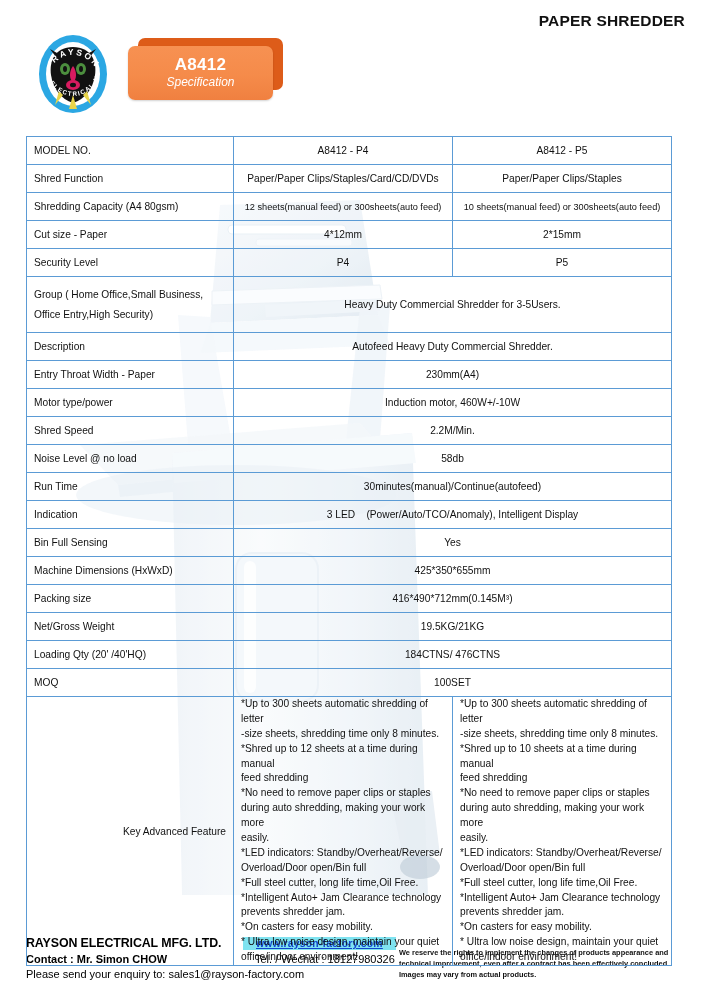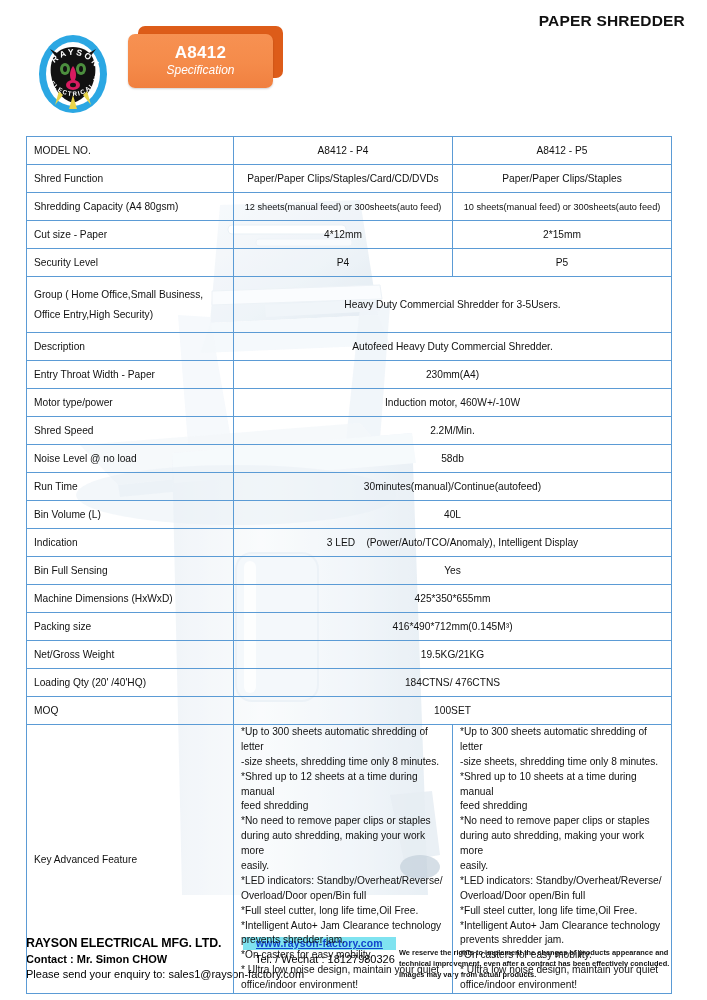--- a/index.html
+++ b/index.html
@@ -15,21 +15,21 @@
   .header{position:relative;height:128px;}
   .title-top{
     position:absolute; right:22px; top:12px;
     font-size:15.5px; font-weight:bold; letter-spacing:0.2px;
     color:#111;
   }
   .logo{
     position:absolute; left:33px; top:33px;
     width:80px; height:82px;
   }
-  .badge-wrap{position:absolute; left:128px; top:26px; width:144px; height:68px;}
+  .badge-wrap{position:absolute; left:128px; top:38px; width:144px; height:68px;}
   .badge-back{
     position:absolute; left:10px; top:0; width:145px; height:52px;
     background:#dd5c19; border-radius:7px;
   }
   .badge-front{
     position:absolute; left:0; top:8px; width:145px; height:54px;
     background:linear-gradient(180deg,#f79152 0%,#f58b4a 55%,#f08040 100%);
     border-radius:7px;
     display:flex;flex-direction:column;align-items:center;justify-content:center;
     box-shadow:0 1px 2px rgba(0,0,0,.18);
@@ -66,21 +66,21 @@
   .lbl2{line-height:1.95;}
   .feat-cell{
     vertical-align:top;
     padding:6px 8px 8px 8px;
     height:228px;
     font-size:9.5px;
     line-height:1.46;
     text-align:left;
   }
   .feat-cell p{margin:0;}
-  .feat-label{vertical-align:middle;text-align:left;}
+  .feat-label{vertical-align:middle;text-align:right;}
 
   
   .footer{position:absolute;left:0;top:934px;width:644px;height:66px;}
   .f-company{
     position:absolute;left:26px;top:2px;
     font-size:12.4px;font-weight:bold;letter-spacing:-0.1px;color:#000;
   }
   .f-url{
     position:absolute;left:243px;top:3px;
     font-size:10.4px;font-weight:bold;color:#1144cc;
@@ -232,24 +232,20 @@
       <td class="label">Shred Speed</td>
       <td class="val" colspan="2">2.2M/Min.</td>
     </tr>
     <tr>
       <td class="label">Noise Level @ no load</td>
       <td class="val" colspan="2">58db</td>
     </tr>
     <tr>
       <td class="label">Run Time</td>
       <td class="val" colspan="2">30minutes(manual)/Continue(autofeed)</td>
-    </tr>
-    <tr>
-      <td class="label">Bin Volume (L)</td>
-      <td class="val" colspan="2">40L</td>
     </tr>
     <tr>
       <td class="label">Indication</td>
       <td class="val" colspan="2" style="white-space:pre">3 LED    (Power/Auto/TCO/Anomaly), Intelligent Display</td>
     </tr>
     <tr>
       <td class="label">Bin Full Sensing</td>
       <td class="val" colspan="2">Yes</td>
     </tr>
     <tr>

